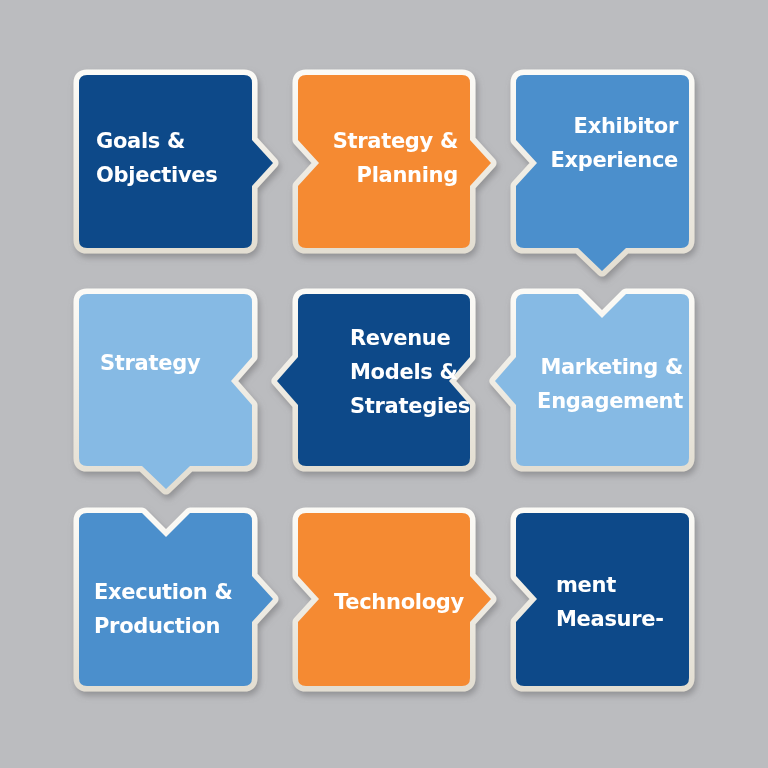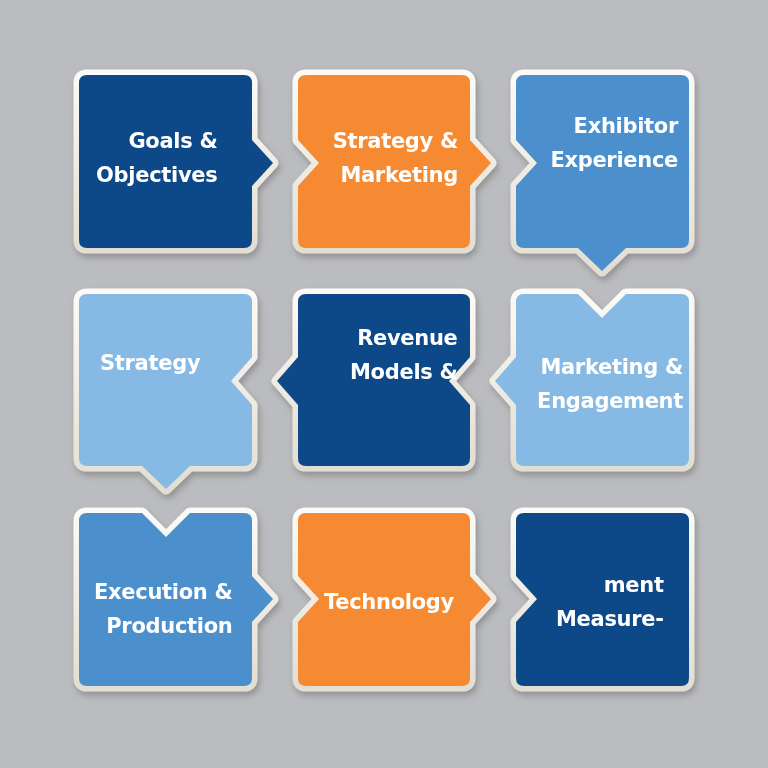--- a/index.html
+++ b/index.html
@@ -14,22 +14,22 @@
     position: absolute;
     color: #ffffff;
     font-weight: bold;
     font-size: 21px;
     line-height: 34px;
     letter-spacing: -0.3px;
     white-space: nowrap;
   }
   .label span { display: block; }
   .right { text-align: right; }
-  .center { }
-  .left { text-align: right; }
+  .center { text-align: center; }
+  .left { text-align: left; }
 </style>
 </head>
 <body>
 
 <svg id="shapes" viewBox="0 0 768 768" xmlns="http://www.w3.org/2000/svg">
   <defs>
     <filter id="sh" x="-10%" y="-10%" width="125%" height="125%">
       <feDropShadow dx="2" dy="4" stdDeviation="3" flood-color="#6e6e70" flood-opacity="0.55"></feDropShadow>
     </filter>
     <linearGradient id="rim" x1="0" y1="0" x2="0" y2="1">
@@ -84,35 +84,36 @@
   </g>
 </svg>
 
 <div class="label left" style="left:96px; top:124px;">
   <span>Goals &amp;</span>
   <span>Objectives</span>
 </div>
 
 <div class="label right" style="left:318px; width:140px; top:124px;">
   <span>Strategy &amp;</span>
-  <span>Marketing</span>
+  <span>Planning</span>
 </div>
 
 <div class="label right" style="left:520px; width:158px; top:109px;">
   <span>Exhibitor</span>
   <span>Experience</span>
 </div>
 
 <div class="label left" style="left:100px; top:346px;">
   <span>Strategy</span>
 </div>
 
 <div class="label left" style="left:314px; top:321px;margin-left:36px;">
   <span>Revenue</span>
   <span>Models &amp;</span>
+  <span>Strategies</span>
 </div>
 
 <div class="label right" style="left:516px; width:167px; top:350px;">
   <span>Marketing &amp;</span>
   <span>Engagement</span>
 </div>
 
 <div class="label left" style="left:94px; top:575px;">
   <span>Execution &amp;</span>
   <span>Production</span>

